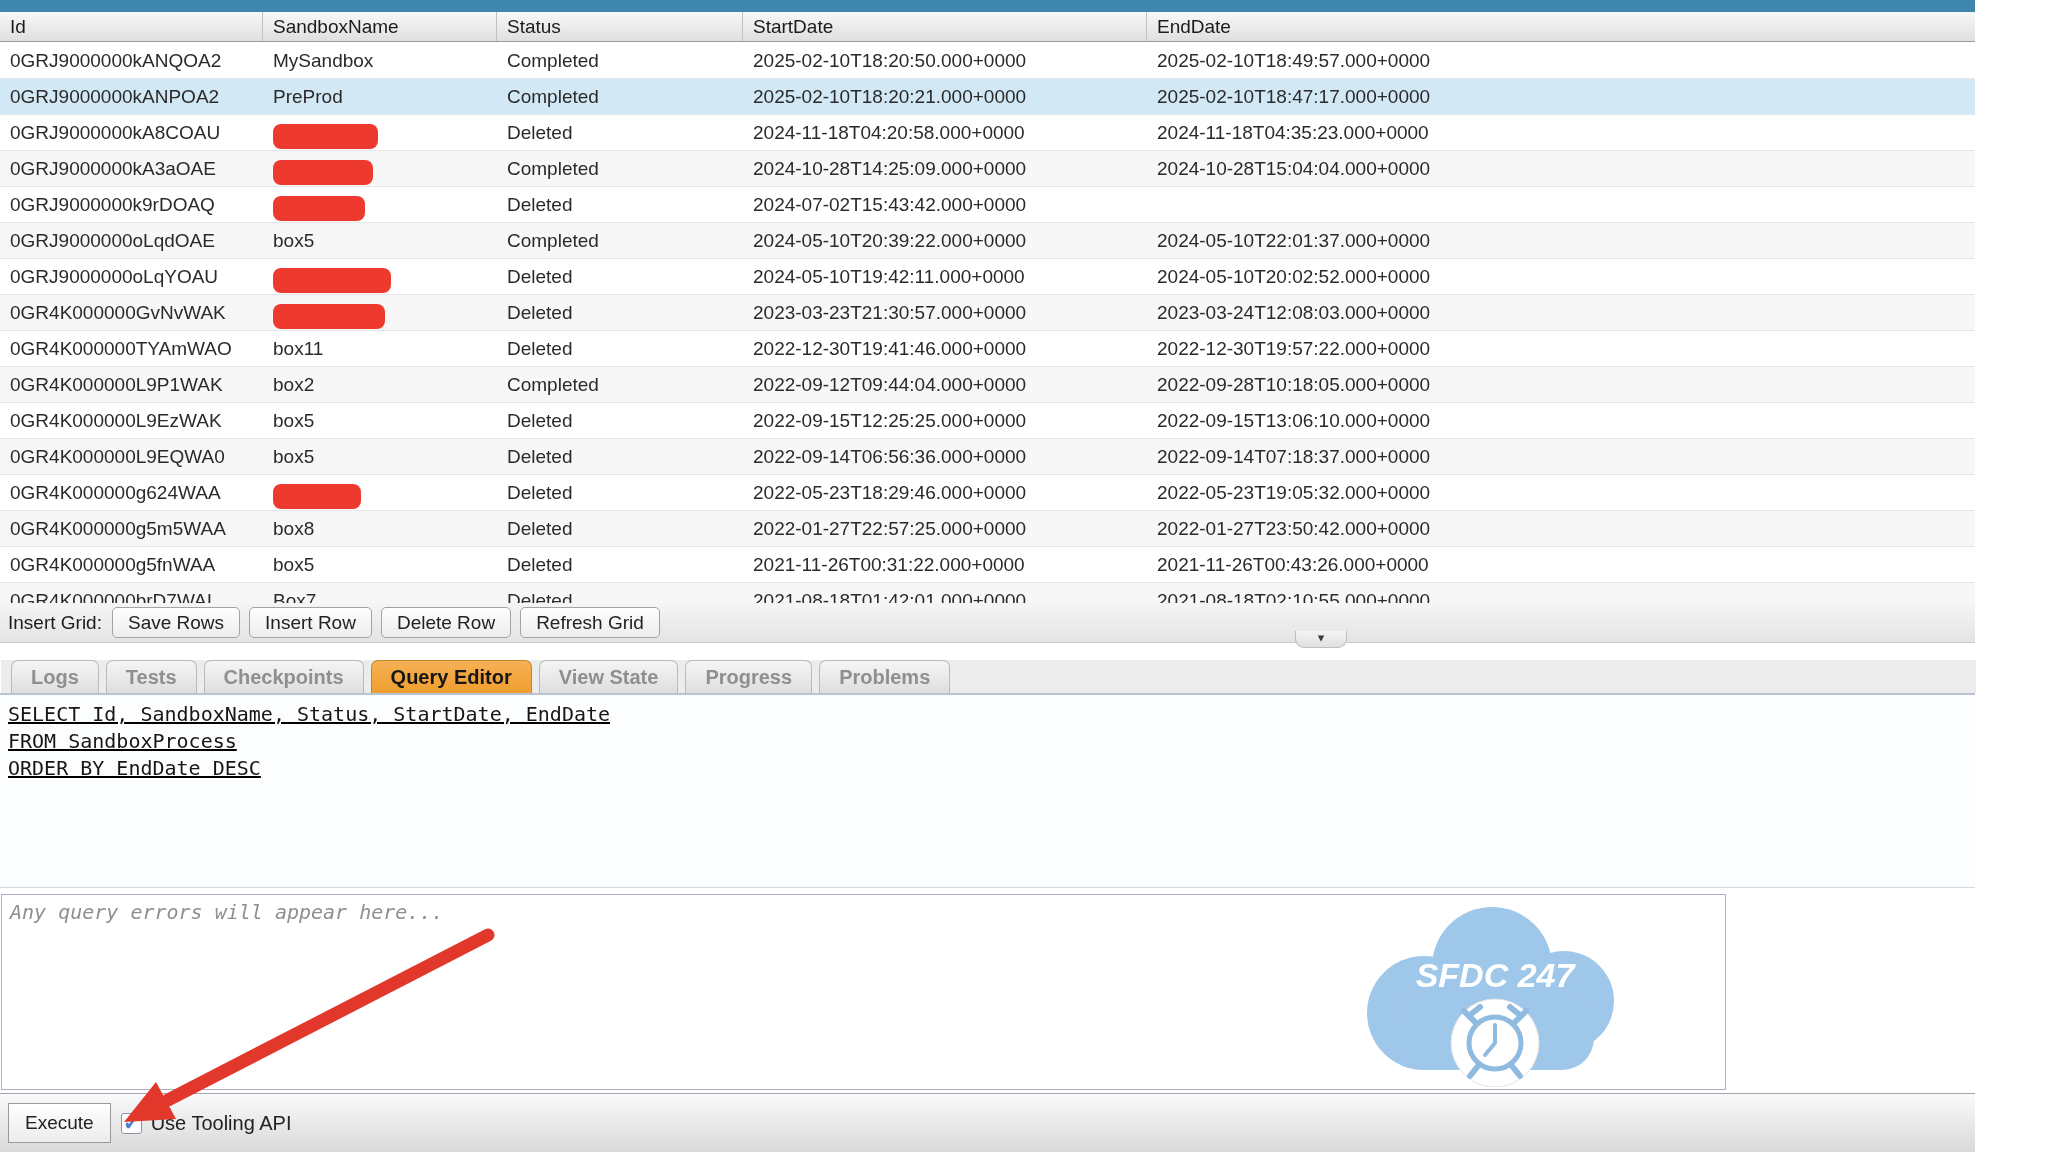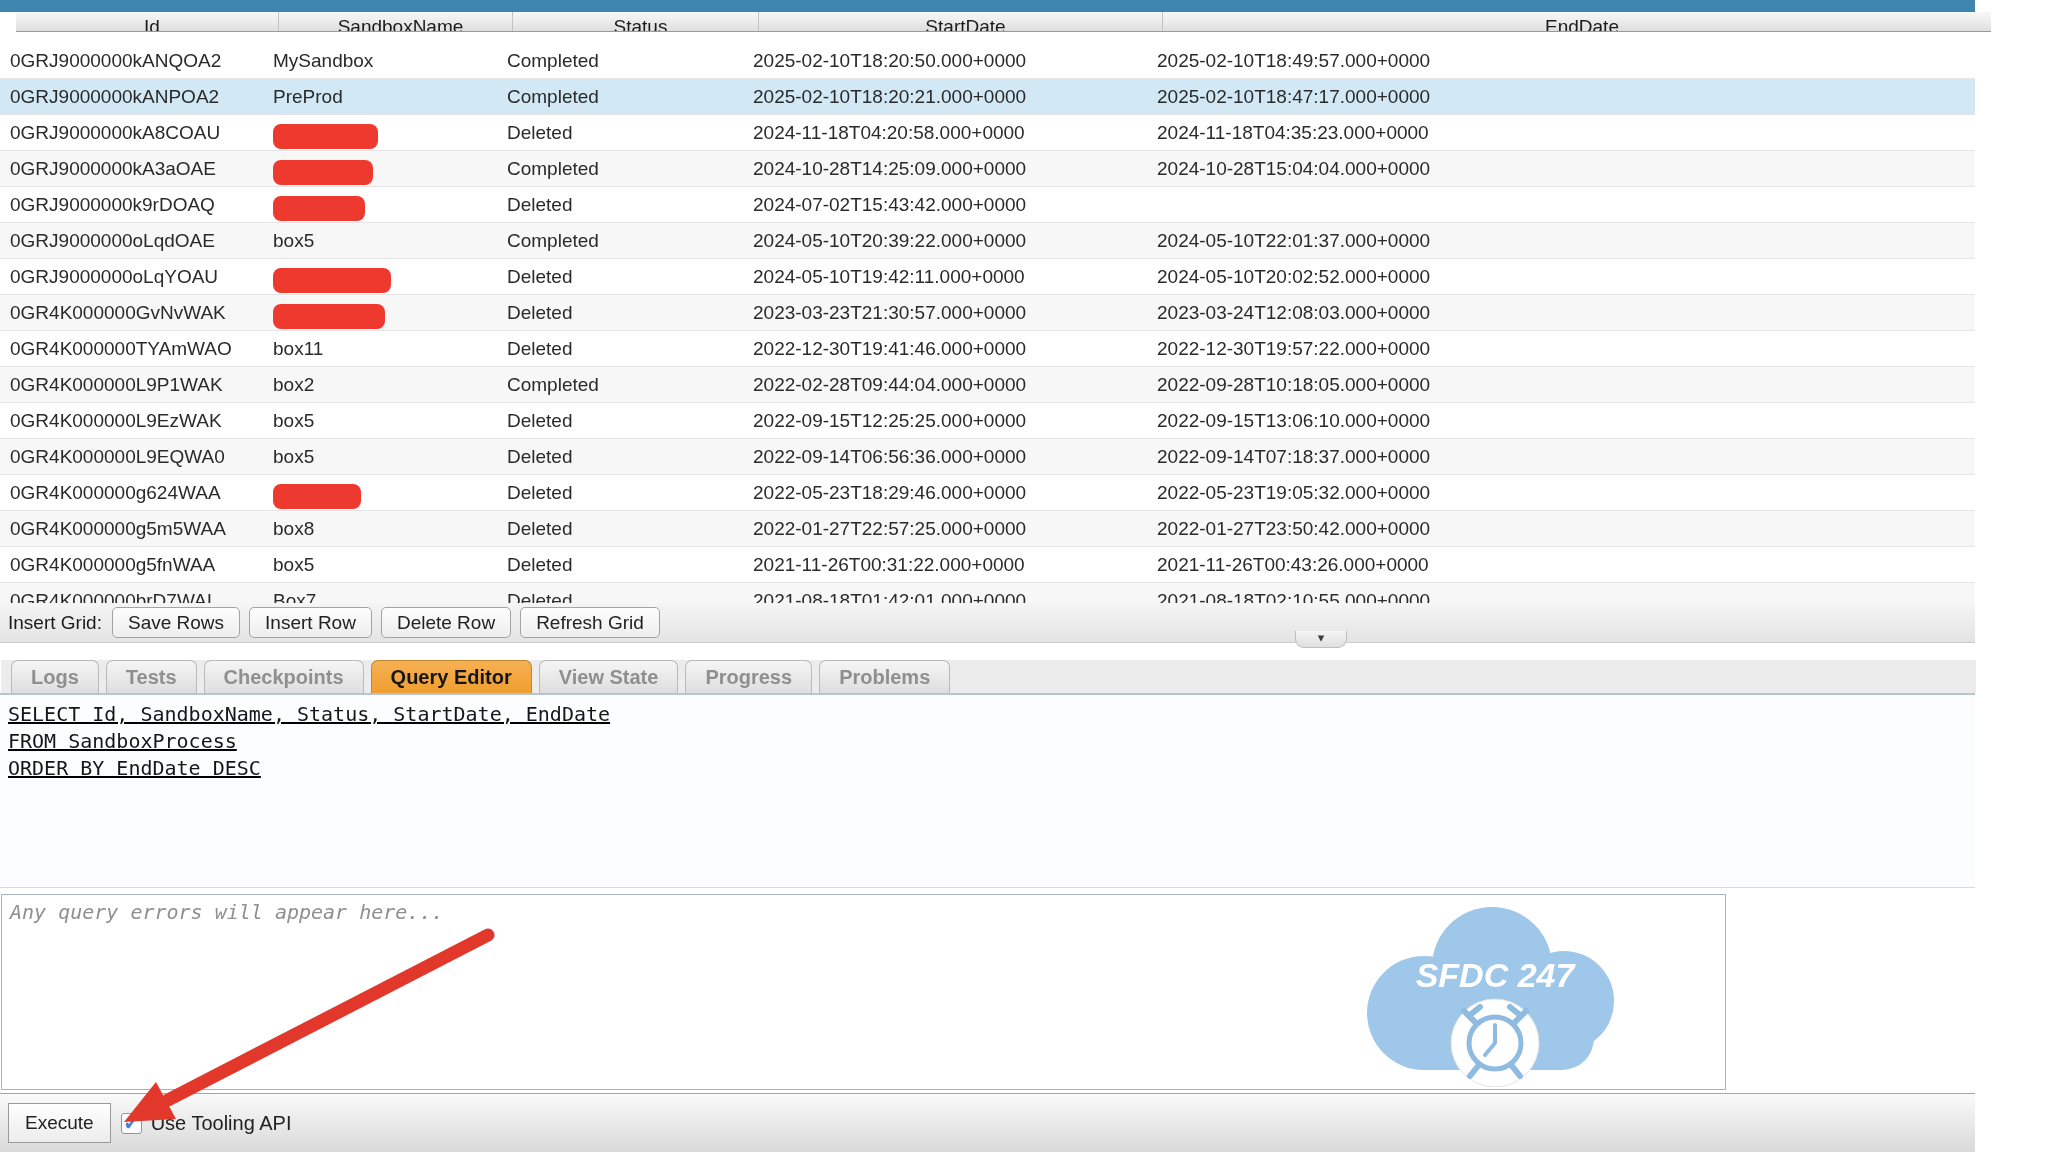--- a/index.html
+++ b/index.html
@@ -9,23 +9,23 @@
   *{box-sizing:border-box;}
   html,body{margin:0;padding:0;}
   body{width:2048px;height:1152px;background:#ffffff;overflow:hidden;
        font-family:"Liberation Sans", sans-serif; position:relative;}
   .app{position:absolute;left:0;top:0;width:1975px;height:1152px;background:#fff;}
 
   
   .top-bar{position:absolute;left:0;top:0;width:100%;height:12px;background:var(--blue-bar);}
 
   
-  .grid-header{position:absolute;left:16px;top:12px;width:100%;height:20px;
+  .grid-header{position:absolute;left:0;top:12px;width:100%;height:30px;
     display:grid;grid-template-columns:263px 234px 246px 404px 1fr;
-    background:linear-gradient(#f8f8f8,#dfdfdf);border-bottom:1px solid #9a9a9a;text-align:center;}
+    background:linear-gradient(#f8f8f8,#dfdfdf);border-bottom:1px solid #9a9a9a;}
   .hcell{font-size:19px;color:#1b1b1b;line-height:29px;padding-left:10px;
     border-right:1px solid #c2c2c2;overflow:hidden;white-space:nowrap;}
   .hcell:last-child{border-right:none;}
 
   
   .grid-body{position:absolute;left:0;top:43px;width:100%;height:560px;overflow:hidden;background:#fff;}
   .row{display:grid;grid-template-columns:263px 234px 246px 404px 1fr;height:36px;
     border-bottom:1px solid #e6e6e6;background:#fff;}
   .row.even{background:#f7f7f7;}
   .row.selected{background:var(--sel-row);}
@@ -161,21 +161,21 @@
         <div class="cell">0GR4K000000TYAmWAO</div>
         <div class="cell">box11</div>
         <div class="cell">Deleted</div>
         <div class="cell">2022-12-30T19:41:46.000+0000</div>
         <div class="cell">2022-12-30T19:57:22.000+0000</div>
       </div>
       <div class="row even">
         <div class="cell">0GR4K000000L9P1WAK</div>
         <div class="cell">box2</div>
         <div class="cell">Completed</div>
-        <div class="cell">2022-02-28T09:44:04.000+0000</div>
+        <div class="cell">2022-09-12T09:44:04.000+0000</div>
         <div class="cell">2022-09-28T10:18:05.000+0000</div>
       </div>
       <div class="row">
         <div class="cell">0GR4K000000L9EzWAK</div>
         <div class="cell">box5</div>
         <div class="cell">Deleted</div>
         <div class="cell">2022-09-15T12:25:25.000+0000</div>
         <div class="cell">2022-09-15T13:06:10.000+0000</div>
       </div>
       <div class="row even">

